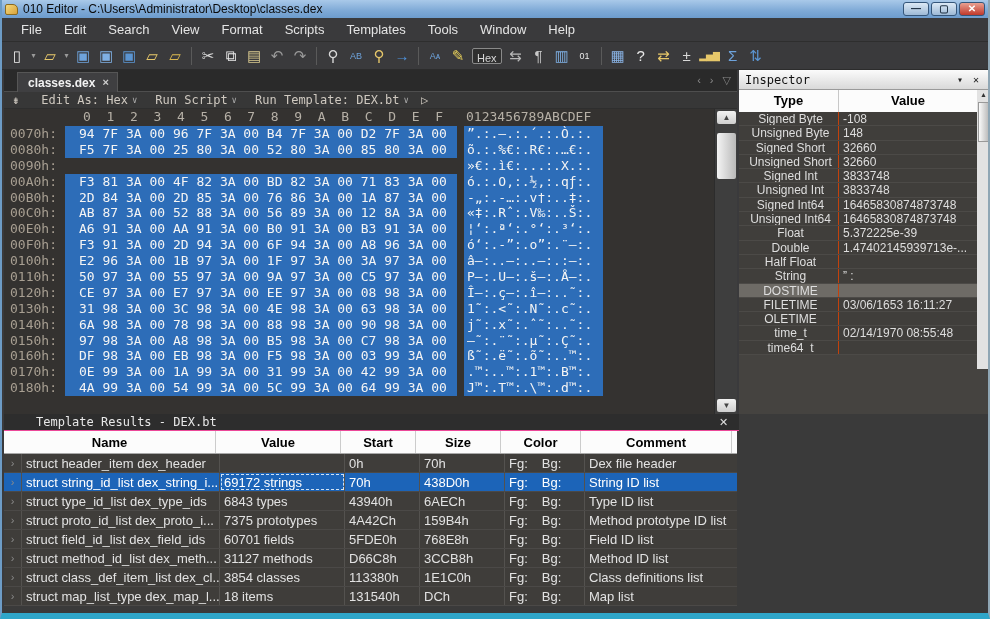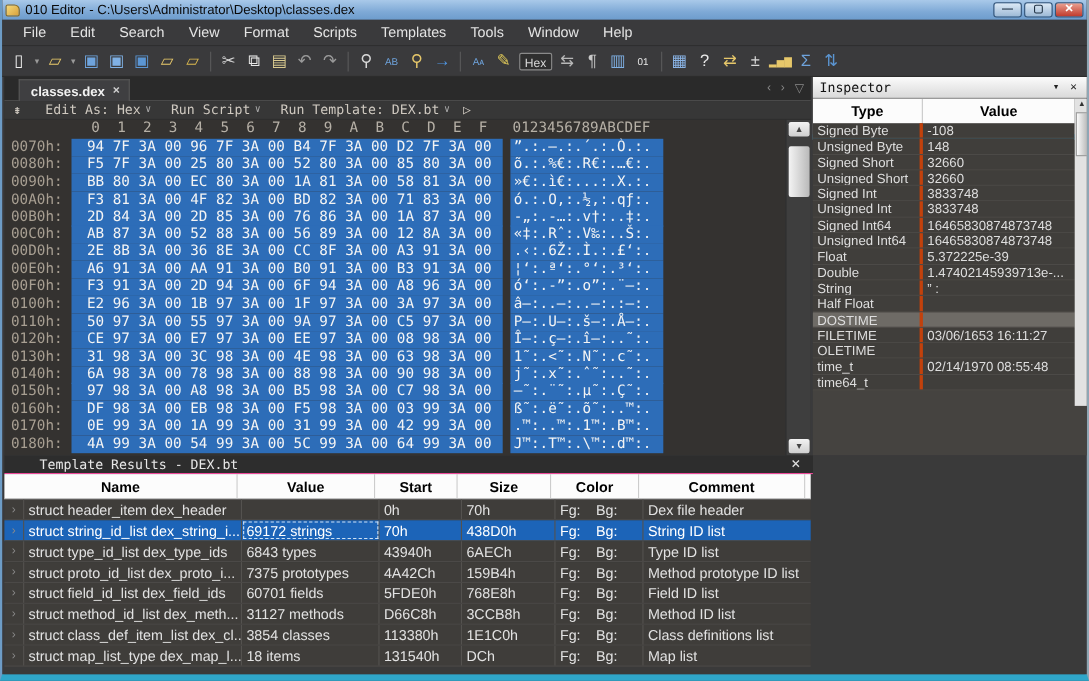--- a/index.html
+++ b/index.html
@@ -83,22 +83,22 @@
   .insp-title .sp{ flex:1; }
   .insp-title .ic{ color:#222; font-size:10px; padding:0 5px; }
   .insp-head{ position:absolute; left:0; top:20px; right:13px; height:37px;
     background:#fcfcfc; display:flex; border-bottom:5px solid #0ea5e9;}
   .insp-head div{ font-weight:bold; color:#000; text-align:center; line-height:22px; font-size:13px;}
   .insp-head .c1{ width:100px; border-right:1px solid #c8c8c8; }
   .insp-head .c2{ flex:1; }
   .insp-rows{ position:absolute; left:0; top:42px; right:13px; }
   .insp-row{ display:flex; height:14.3px; line-height:14px; font-size:12px; color:#dedede;
     background:#403e3b; border-bottom:1px solid #4c4a47; }
-  .insp-row .c1{ width:100px; padding-left:4px; border-right:3px solid #c2410c;
-    overflow:hidden; white-space:nowrap;}
+  .insp-row .c1{ width:100px; padding-left:4px; border-right:1px solid #c2410c;
+    overflow:hidden; white-space:nowrap;text-align:center;}
   .insp-row .c2{ flex:1; padding-left:4px; overflow:hidden; white-space:nowrap;}
   .insp-row.hl{ background:#6e6b66; }
   .insp-scroll{ position:absolute; right:0; top:20px; width:13px; bottom:45px; background:#e2e2e2; }
   .insp-scroll .a{ position:absolute; top:1px; left:0; right:0; text-align:center;
     font-size:7px; color:#333;}
   .insp-scroll .t{ position:absolute; top:12px; left:1px; width:11px; height:40px;
     background:linear-gradient(90deg,#fafafa,#bdbdbd); border:1px solid #999;}
   
   .tpanel{ position:absolute; left:2px; top:414px; right:2px; height:199px; background:#3a3a3a; }
   .tpanel-title{ position:absolute; left:0; top:0; width:735px; height:17px; background:#2d2d2d;
@@ -224,42 +224,36 @@
           <span class="bytes">94 7F 3A 00 96 7F 3A 00 B4 7F 3A 00 D2 7F 3A 00</span>
           <span class="ascii">”.:.–.:.´.:.Ò.:.</span>
         </div>
         <div class="hexrow">
           <span class="addr">0080h:</span>
           <span class="bytes">F5 7F 3A 00 25 80 3A 00 52 80 3A 00 85 80 3A 00</span>
           <span class="ascii">õ.:.%€:.R€:.…€:.</span>
         </div>
         <div class="hexrow">
           <span class="addr">0090h:</span>
-          <span class="bytes">BB 80 3A 00 EC 80 3A 00 1A 81 3A 00 58 81 3A 00</span>
           <span class="ascii">»€:.ì€:...:.X.:.</span>
         </div>
         <div class="hexrow">
           <span class="addr">00A0h:</span>
           <span class="bytes">F3 81 3A 00 4F 82 3A 00 BD 82 3A 00 71 83 3A 00</span>
           <span class="ascii">ó.:.O‚:.½‚:.qƒ:.</span>
         </div>
         <div class="hexrow">
           <span class="addr">00B0h:</span>
           <span class="bytes">2D 84 3A 00 2D 85 3A 00 76 86 3A 00 1A 87 3A 00</span>
           <span class="ascii">-„:.-…:.v†:..‡:.</span>
         </div>
         <div class="hexrow">
           <span class="addr">00C0h:</span>
           <span class="bytes">AB 87 3A 00 52 88 3A 00 56 89 3A 00 12 8A 3A 00</span>
           <span class="ascii">«‡:.Rˆ:.V‰:..Š:.</span>
-        </div>
-        <div class="hexrow">
-          <span class="addr">00D0h:</span>
-          <span class="bytes">2E 8B 3A 00 36 8E 3A 00 CC 8F 3A 00 A3 91 3A 00</span>
-          <span class="ascii">.‹:.6Ž:.Ì.:.£‘:.</span>
         </div>
         <div class="hexrow">
           <span class="addr">00E0h:</span>
           <span class="bytes">A6 91 3A 00 AA 91 3A 00 B0 91 3A 00 B3 91 3A 00</span>
           <span class="ascii">¦‘:.ª‘:.°‘:.³‘:.</span>
         </div>
         <div class="hexrow">
           <span class="addr">00F0h:</span>
           <span class="bytes">F3 91 3A 00 2D 94 3A 00 6F 94 3A 00 A8 96 3A 00</span>
           <span class="ascii">ó‘:.-”:.o”:.¨–:.</span>
@@ -363,26 +357,26 @@
         </div>
         <div class="insp-row">
           <div class="c1">Float</div>
           <div class="c2">5.372225e-39</div>
         </div>
         <div class="insp-row">
           <div class="c1">Double</div>
           <div class="c2">1.47402145939713e-...</div>
         </div>
         <div class="insp-row">
+          <div class="c1">Half Float</div>
+          <div class="c2"></div>
+        </div>
+        <div class="insp-row">
           <div class="c1">String</div>
           <div class="c2">” :</div>
-        </div>
-        <div class="insp-row">
-          <div class="c1">Half Float</div>
-          <div class="c2"></div>
         </div>
         <div class="insp-row hl">
           <div class="c1">DOSTIME</div>
           <div class="c2"></div>
         </div>
         <div class="insp-row">
           <div class="c1">FILETIME</div>
           <div class="c2">03/06/1653 16:11:27</div>
         </div>
         <div class="insp-row">

